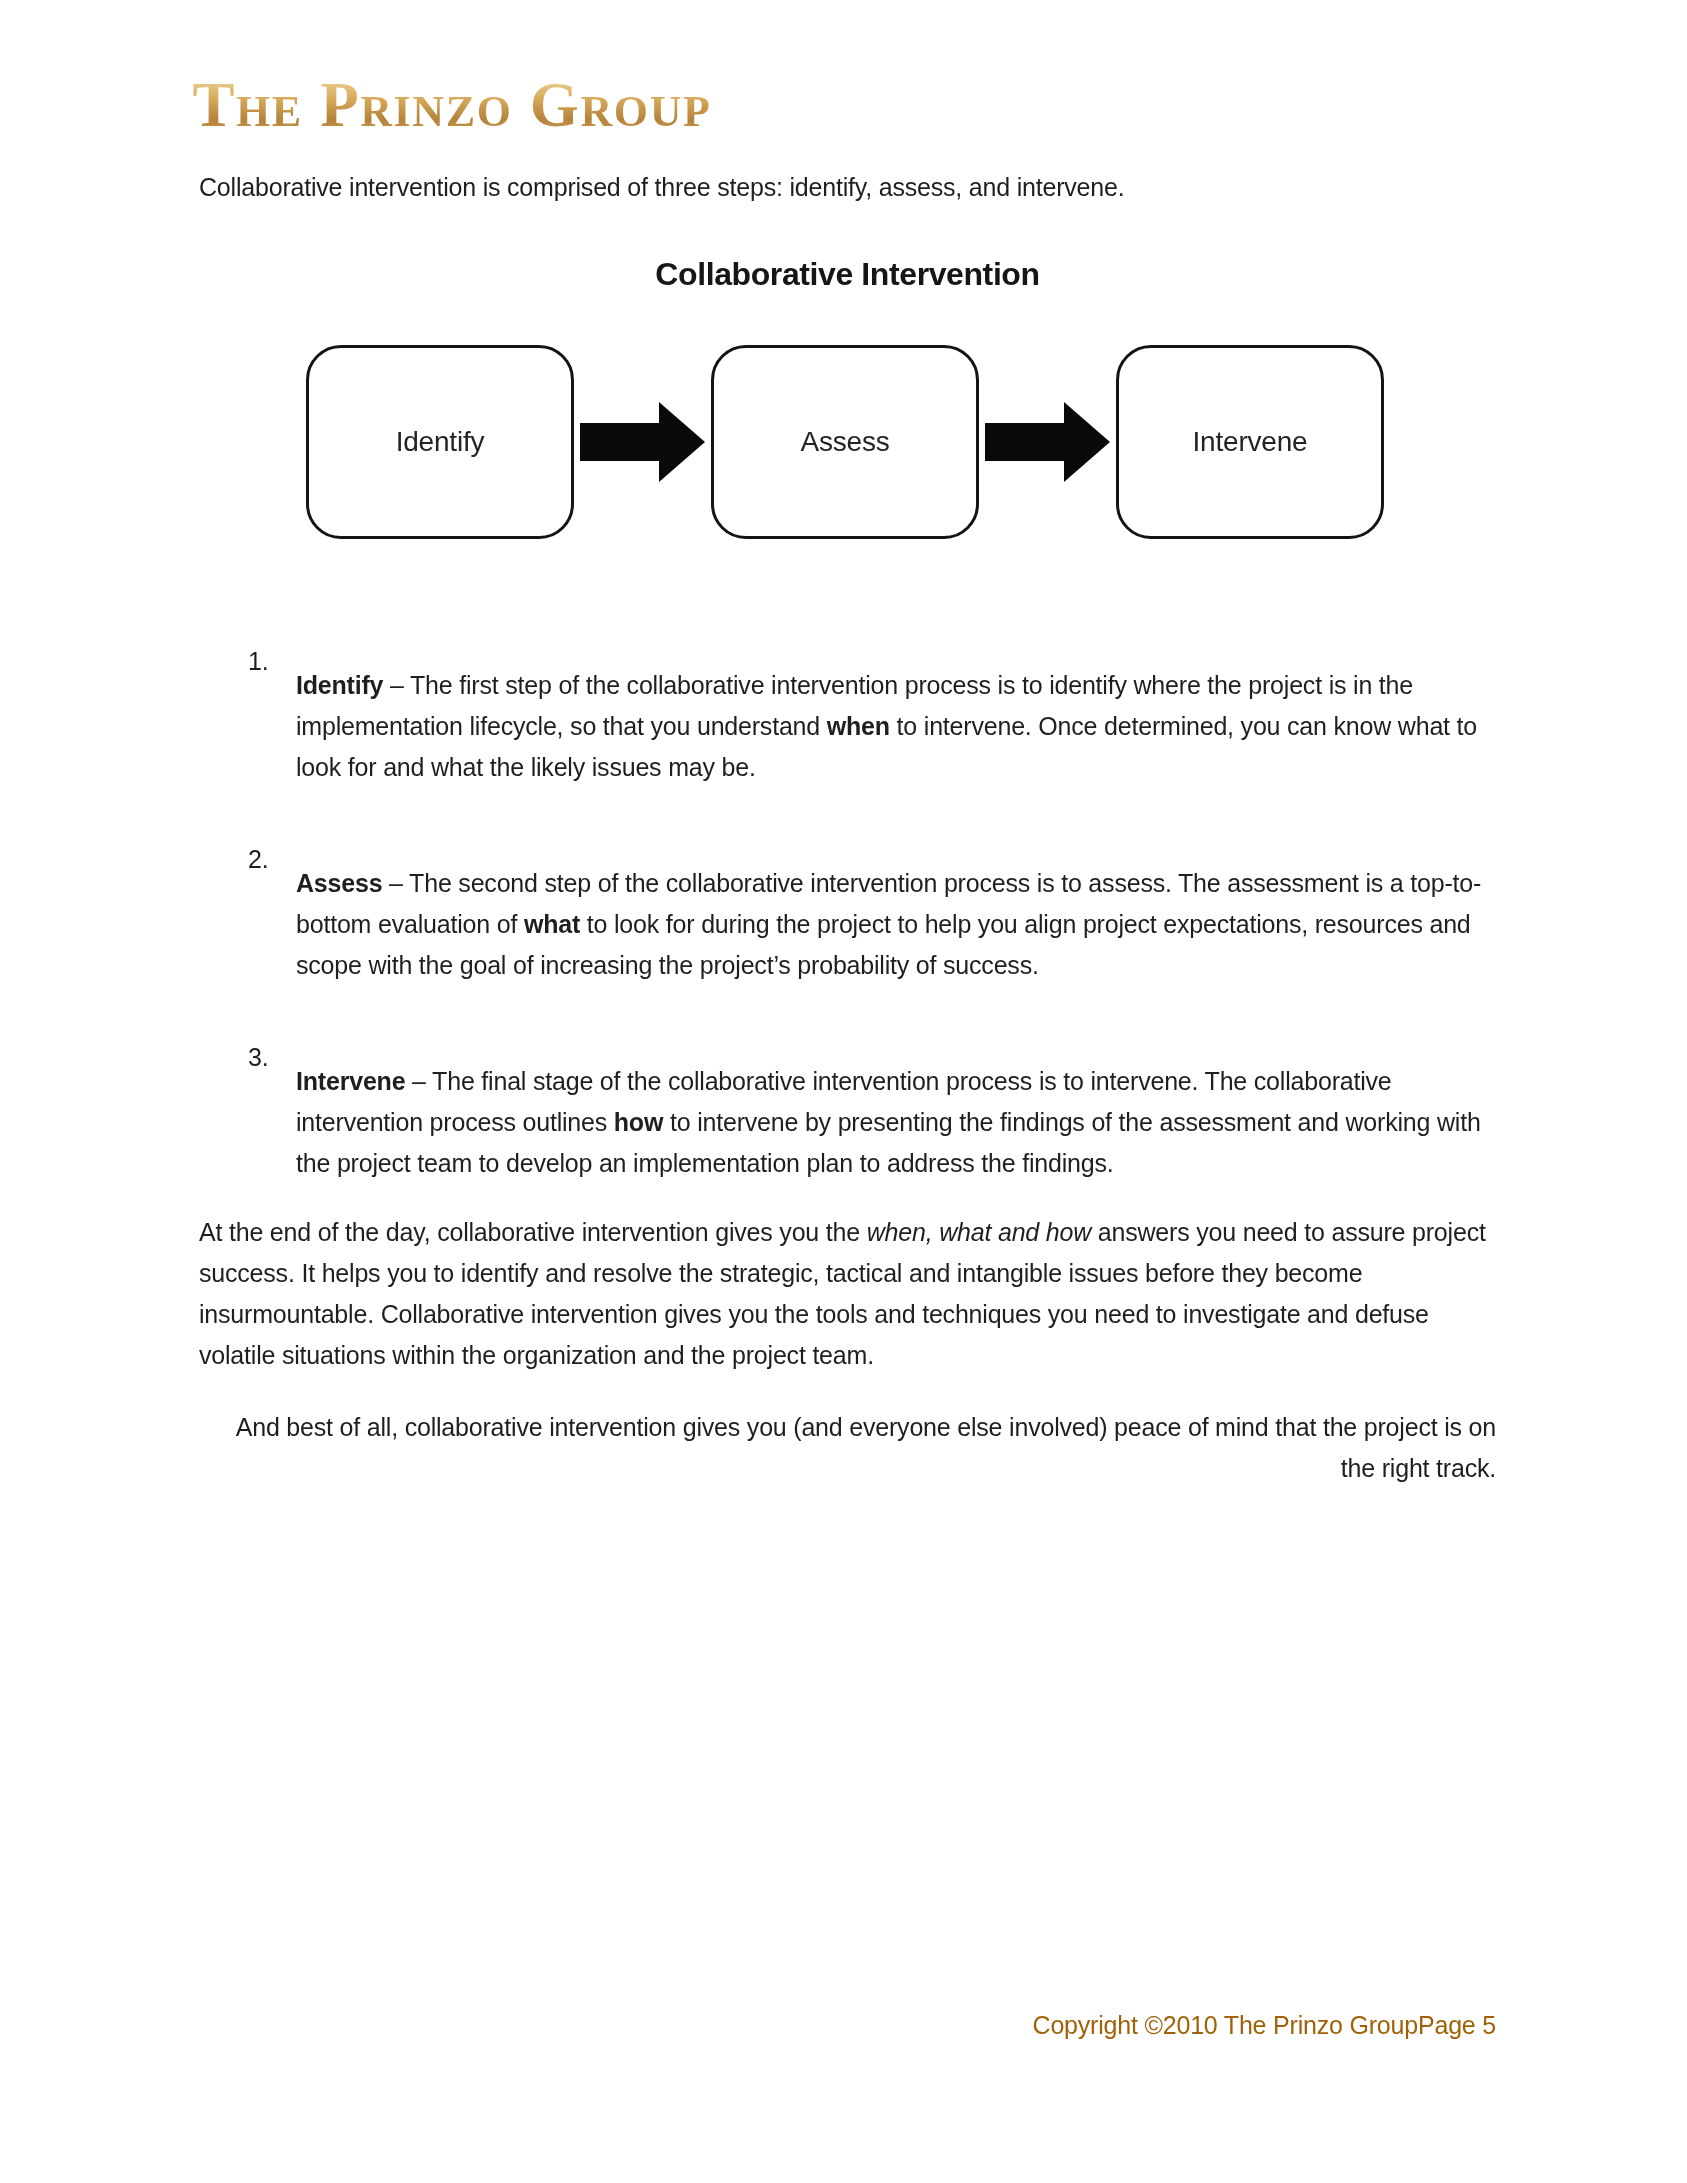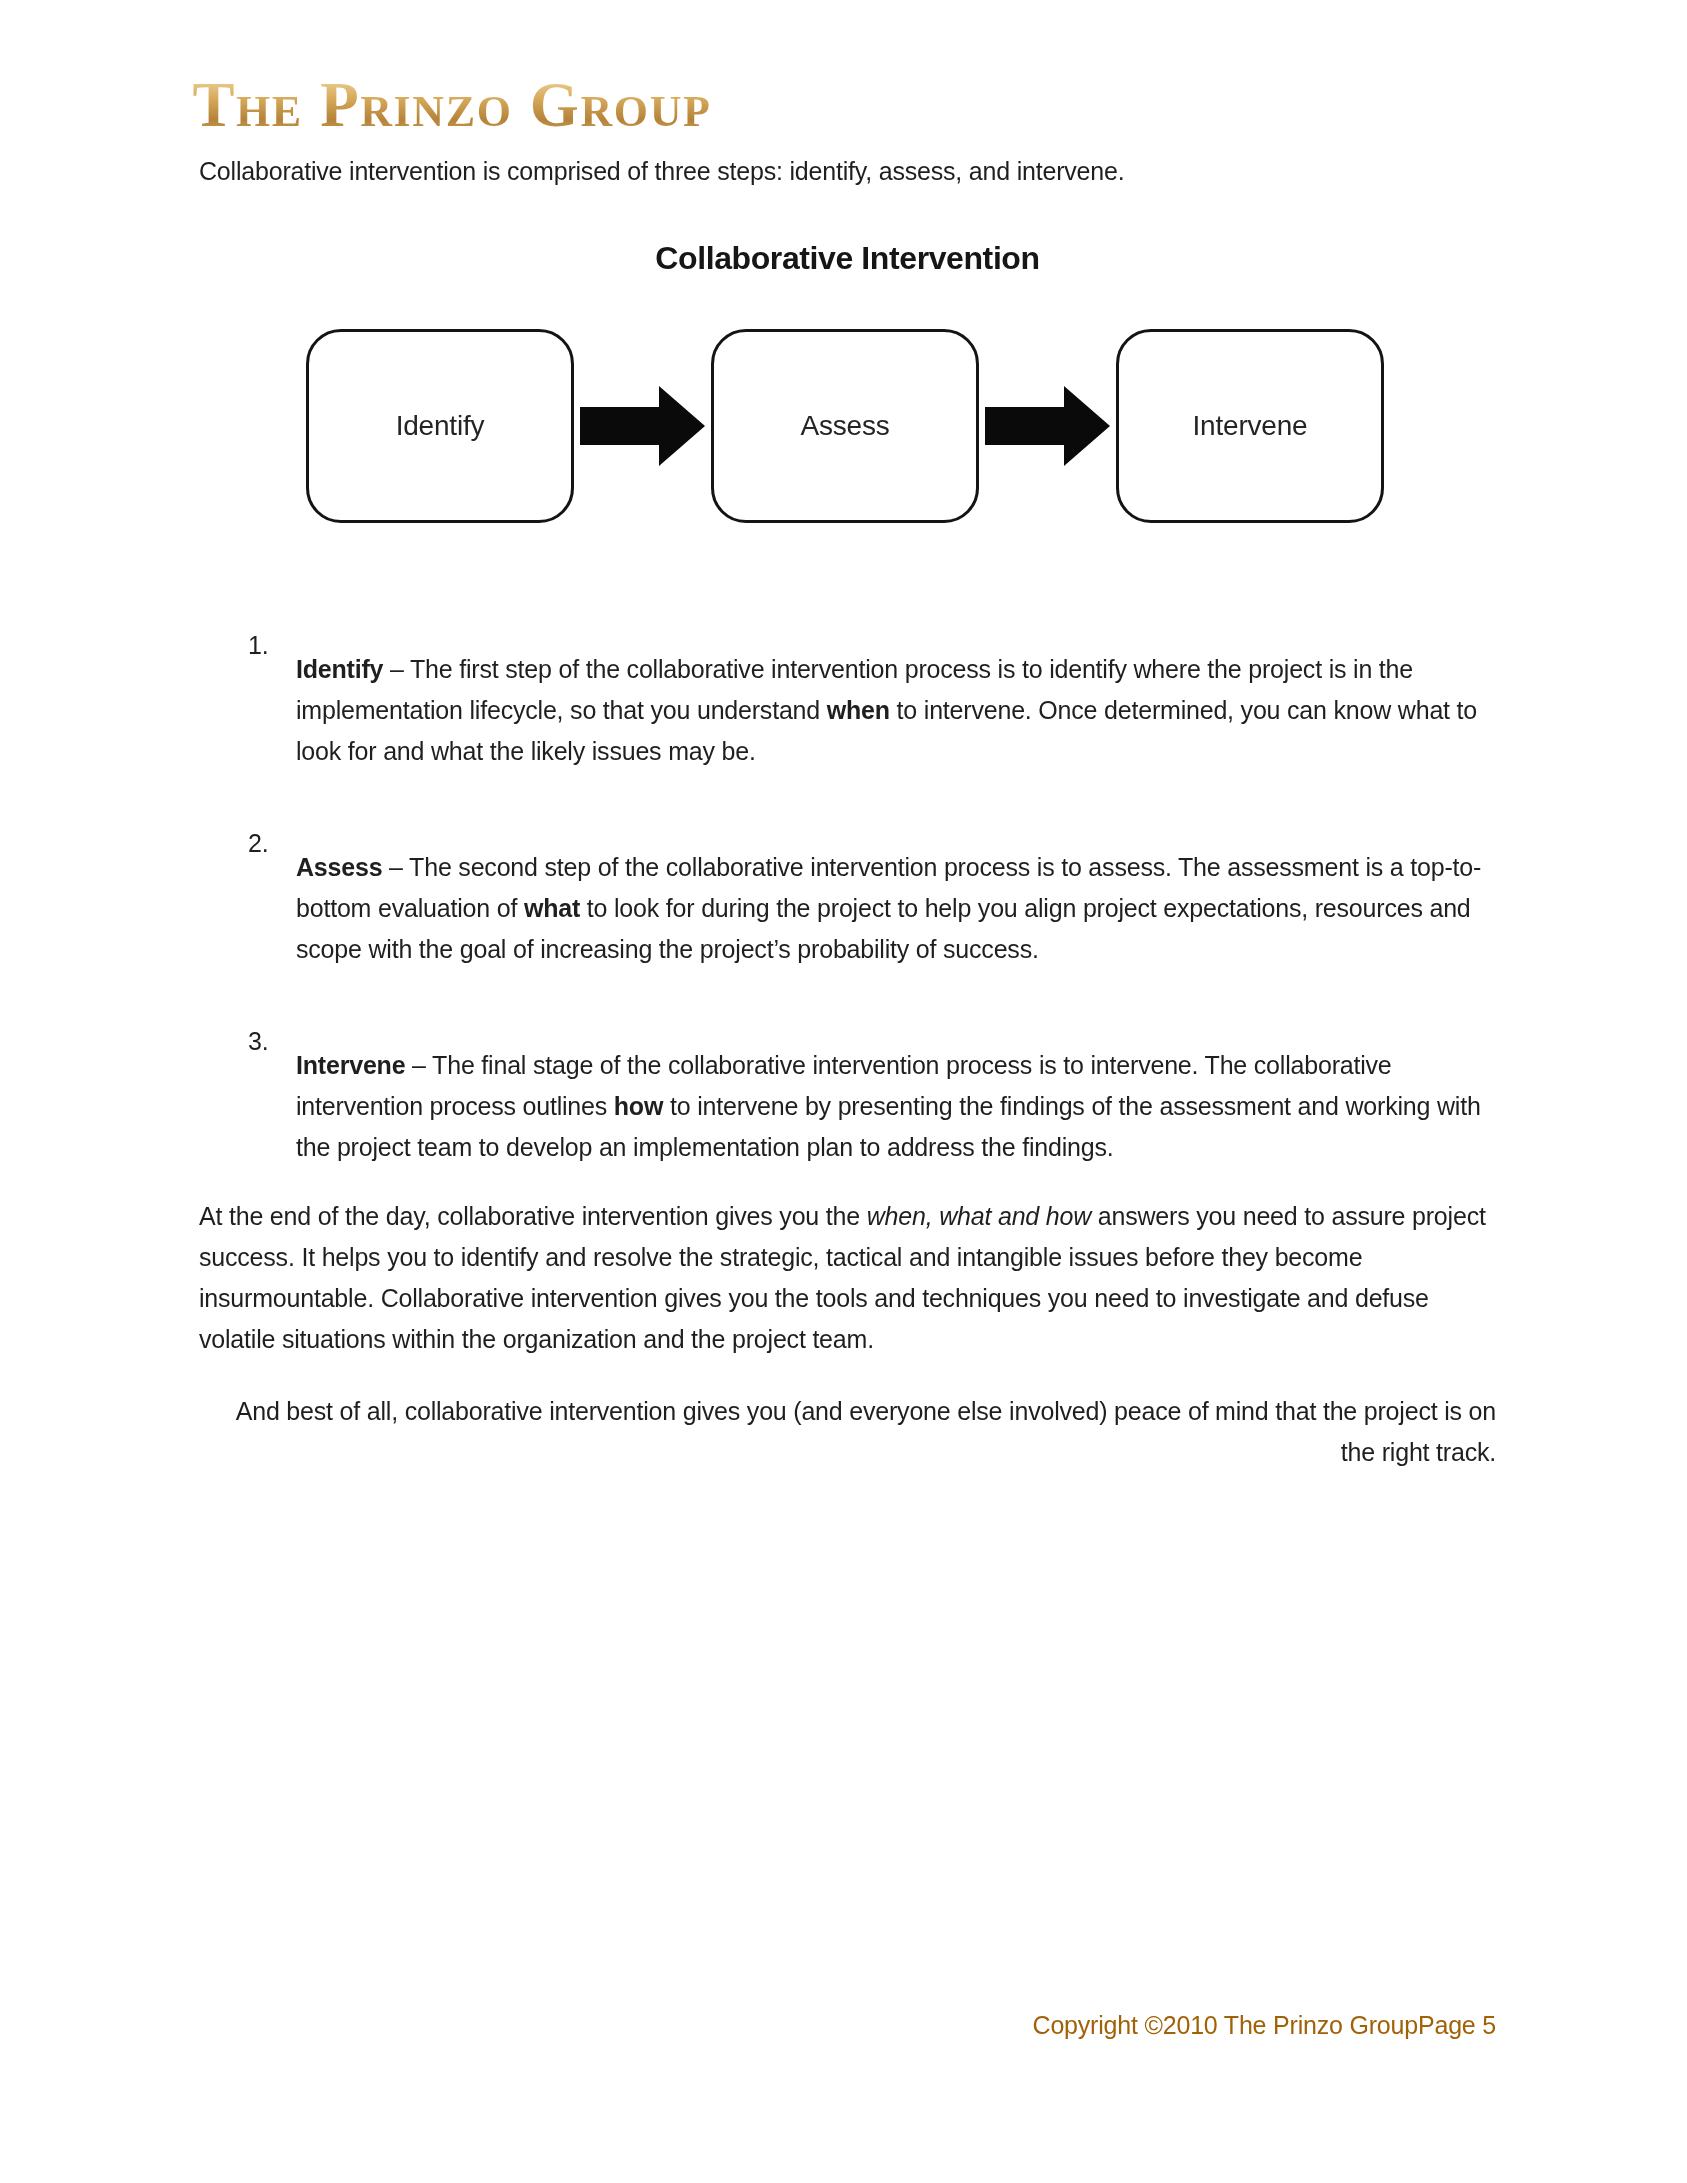--- a/index.html
+++ b/index.html
@@ -34,21 +34,21 @@
 
   
   .heading {
     margin-top:64px;
     font-size:25.5px;
     line-height:36px;
     font-weight:700;
     letter-spacing:-0.2px;
   }
   .para {
-    margin-top:14px;
+    margin-top:30px;
     font-size:25px;
     line-height:41px;
     letter-spacing:-0.2px;
   }
 
   
   .fig-title {
     margin-top:44px;
     text-align:center;
     font-size:32px;

